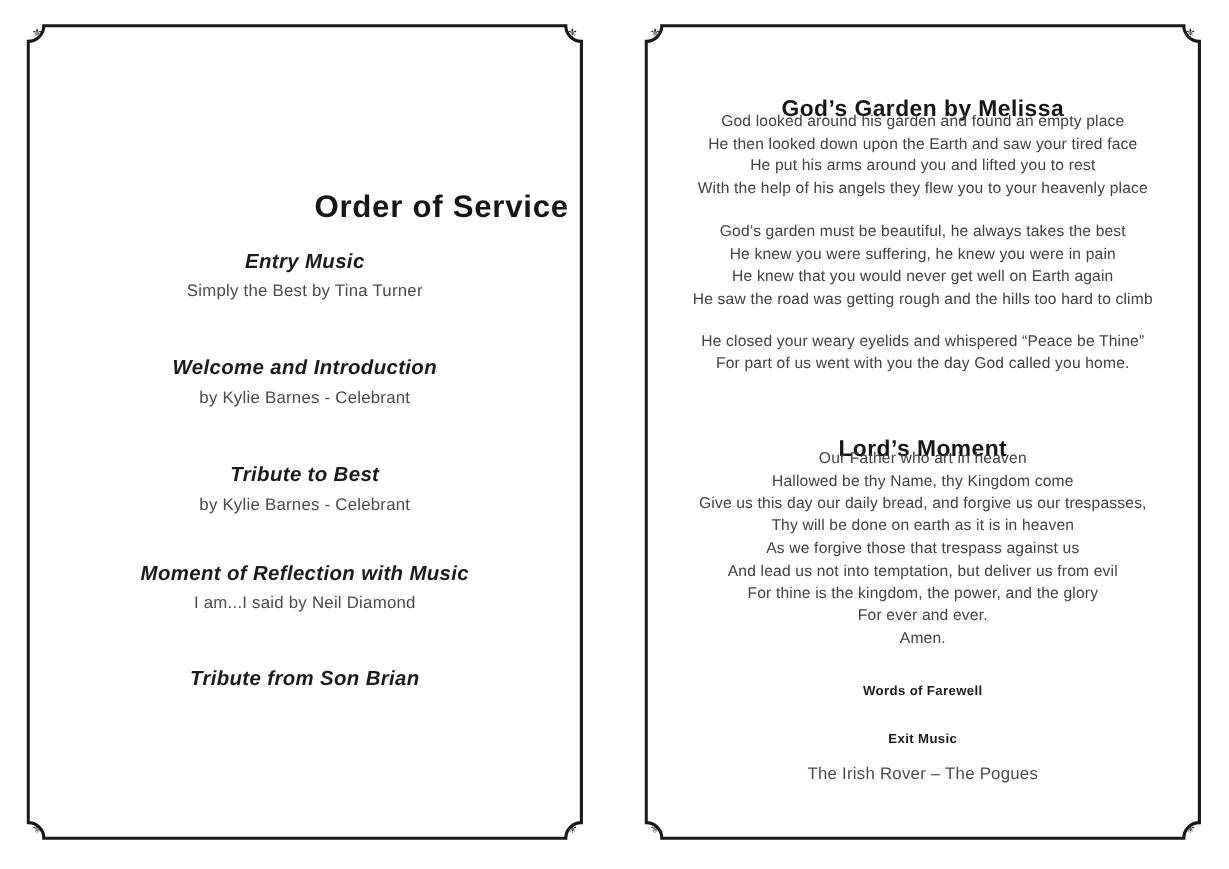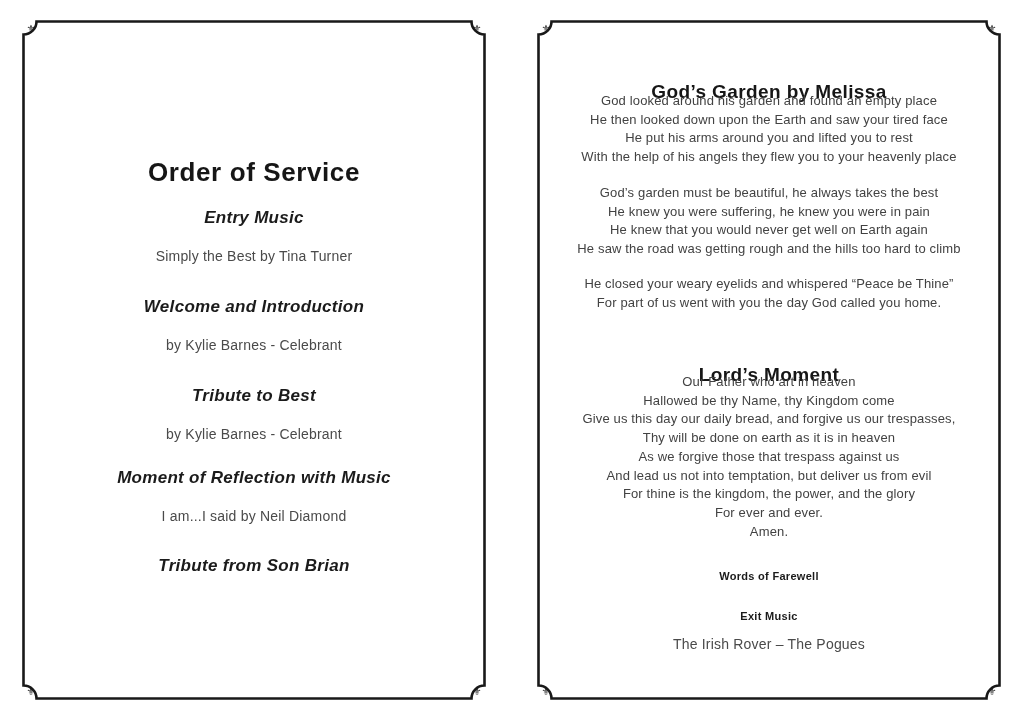--- a/index.html
+++ b/index.html
@@ -29,29 +29,29 @@
   }
   .orn-tl { left: 2px;  top: 2px; }
   .orn-tr { right: 2px; top: 2px; transform: scaleX(-1); }
   .orn-bl { left: 2px;  bottom: 1px; }
   .orn-br { right: 2px; bottom: 1px; transform: scaleX(-1); }
 
   .blk { position: absolute; left: 12px; right: 12px; text-align: center; }
 
   .doc-title {
     font-size: 26px; font-weight: bold; color: #161616;
-    line-height: 30px; letter-spacing: 0.6px;
+    line-height: 30px; letter-spacing: 0.6px; text-align: right;
   }
   .sec-heading {
     font-size: 17px; font-weight: bold; color: #1b1b1b;
     line-height: 20px; letter-spacing: 0.3px; font-style: italic;
   }
   .sec-subtitle {
     font-size: 14px; font-weight: normal; color: #4a4a4a;
-    line-height: 18px; margin-top: 19px; letter-spacing: 0.2px;
+    line-height: 18px; margin-top: 5px; letter-spacing: 0.2px;
   }
   .poem-title {
     font-size: 19px; font-weight: bold; color: #161616;
     line-height: 24px; letter-spacing: 0.4px;
   }
   .poem-line, .prayer-line {
     font-size: 13px; color: #424242;
     line-height: 18.7px; letter-spacing: 0.15px;
   }
   .big-heading {

